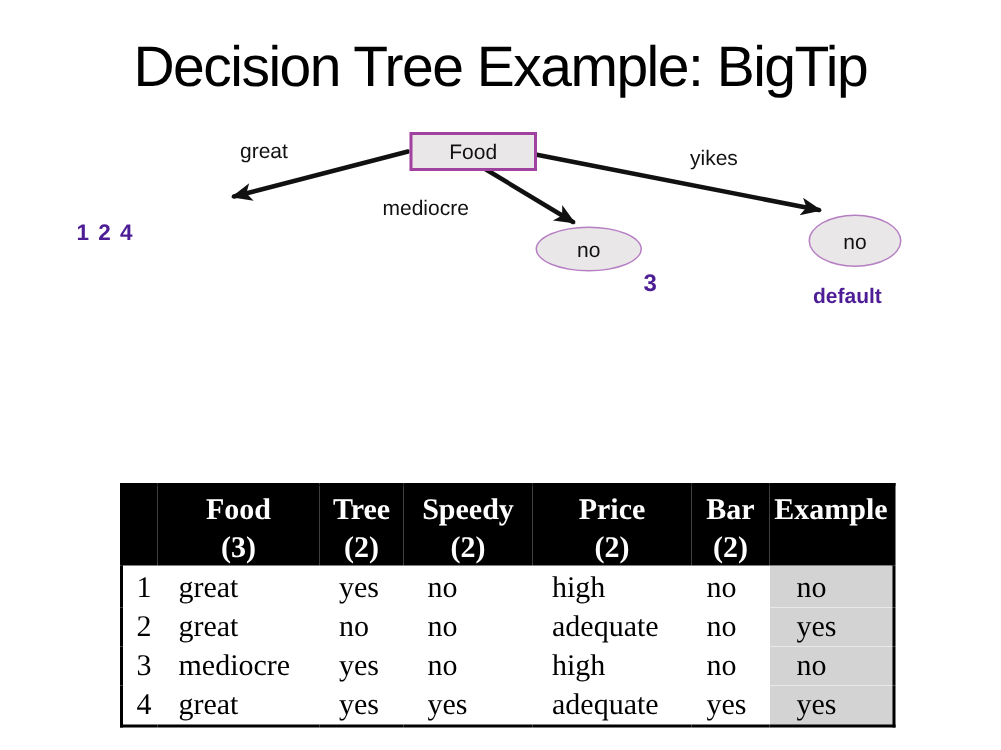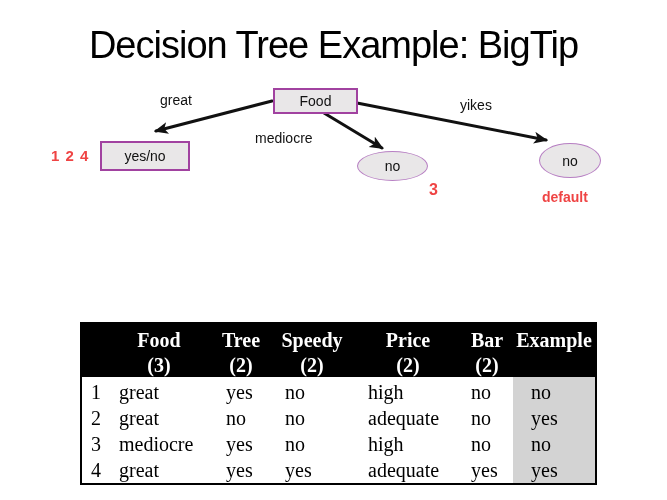--- a/index.html
+++ b/index.html
@@ -26,21 +26,21 @@
     font-size:14px;color:#111;z-index:2;
   }
   .node-med{left:357px;top:151px;width:71px;height:30px;}
   .node-yikes{left:539px;top:143px;width:62px;height:35px;}
   
   .branch{position:absolute;font-size:14px;color:#111;z-index:3;}
   .lbl-great{left:160px;top:92px;}
   .lbl-mediocre{left:255px;top:130px;}
   .lbl-yikes{left:443px;top:97px;margin-left:17px;}
   
-  .ann{position:absolute;font-weight:bold;color:#ef4444;z-index:3;}
+  .ann{position:absolute;font-weight:bold;color:#4c1d95;z-index:3;}
   .ann-124{left:51px;top:147px;font-size:15px;letter-spacing:1px;}
   .ann-3{left:429px;top:181px;font-size:16px;}
   .ann-default{left:542px;top:189px;font-size:14px;}
   
   .edges{position:absolute;left:0;top:0;width:667px;height:500px;z-index:1;}
   .edges path.edge{stroke:#111;stroke-width:3;fill:none;stroke-linecap:round;}
   
   .datatable-wrap{position:absolute;left:80px;top:322px;z-index:2;}
   table.datatable{
     width:515px;border-collapse:collapse;table-layout:fixed;
@@ -77,21 +77,20 @@
       <marker id="ah" markerUnits="userSpaceOnUse" markerWidth="16" markerHeight="13" refX="12" refY="6" orient="auto">
         <path d="M0,0 L14,6 L0,12 L3.5,6 Z" fill="#111"></path>
       </marker>
     </defs>
     <path class="edge" d="M272,101 L156,131" marker-end="url(#ah)"></path>
     <path class="edge" d="M324,113 L382,148" marker-end="url(#ah)"></path>
     <path class="edge" d="M357,103 L546,140" marker-end="url(#ah)"></path>
   </svg>
 
   <div class="nodebox node-food">Food</div>
-  <div class="nodebox node-yesno">yes/no</div>
   <div class="ellipse node-med">no</div>
   <div class="ellipse node-yikes">no</div>
 
   <div class="branch lbl-great">great</div>
   <div class="branch lbl-mediocre">mediocre</div>
   <div class="branch lbl-yikes">yikes</div>
 
   <div class="ann ann-124">1 2 4</div>
   <div class="ann ann-3">3</div>
   <div class="ann ann-default">default</div>

